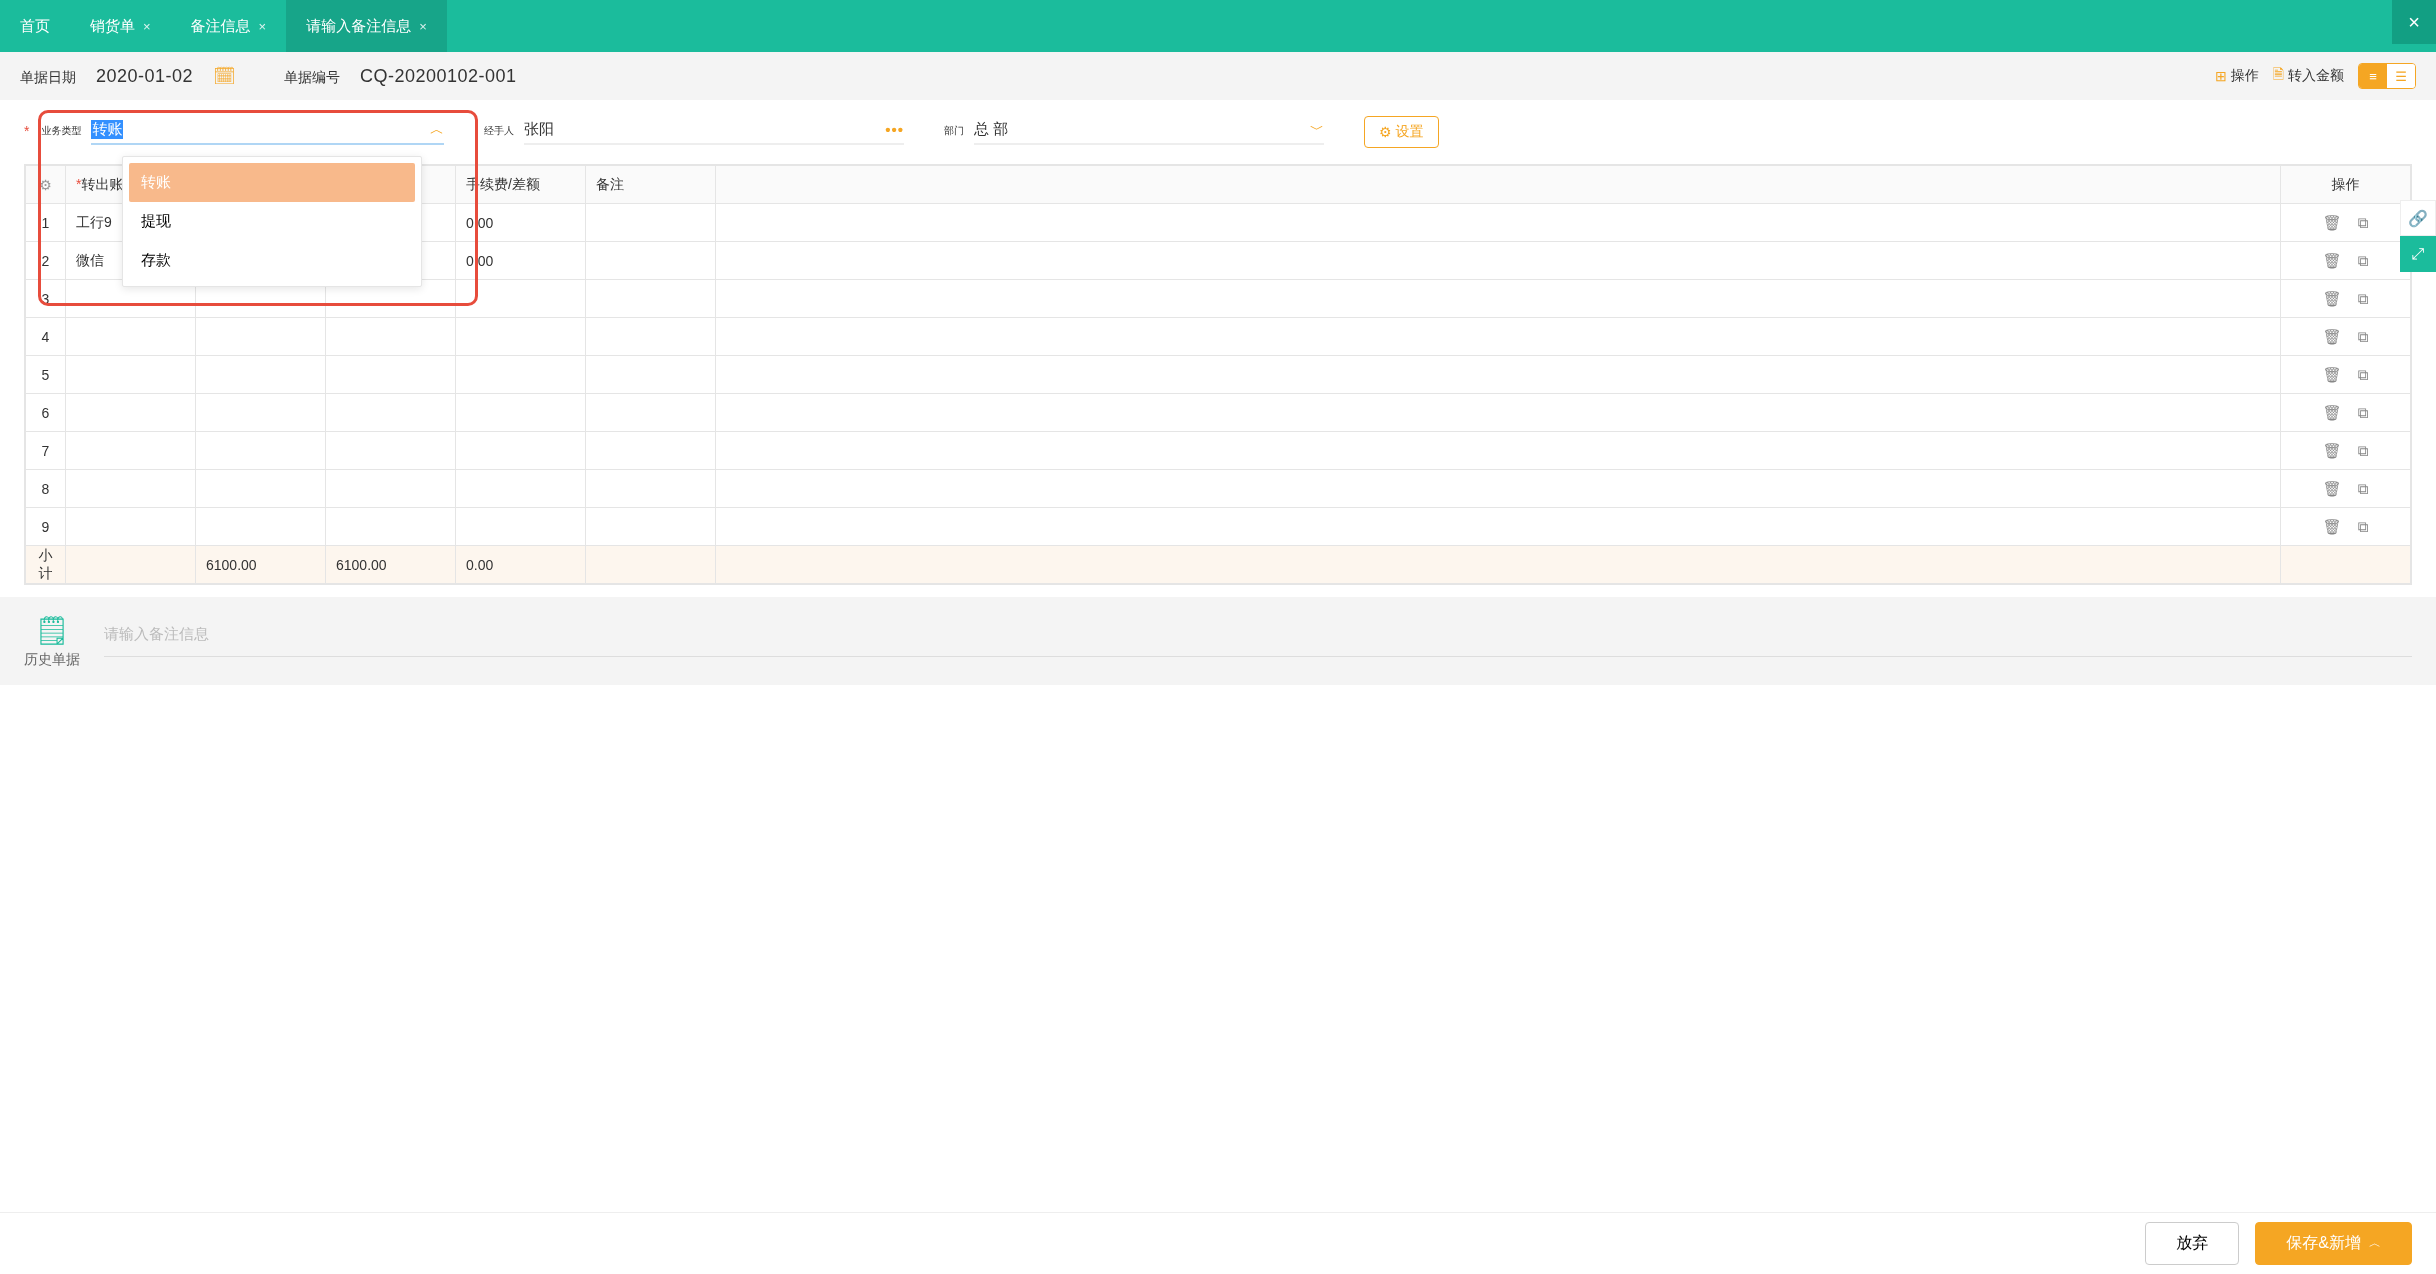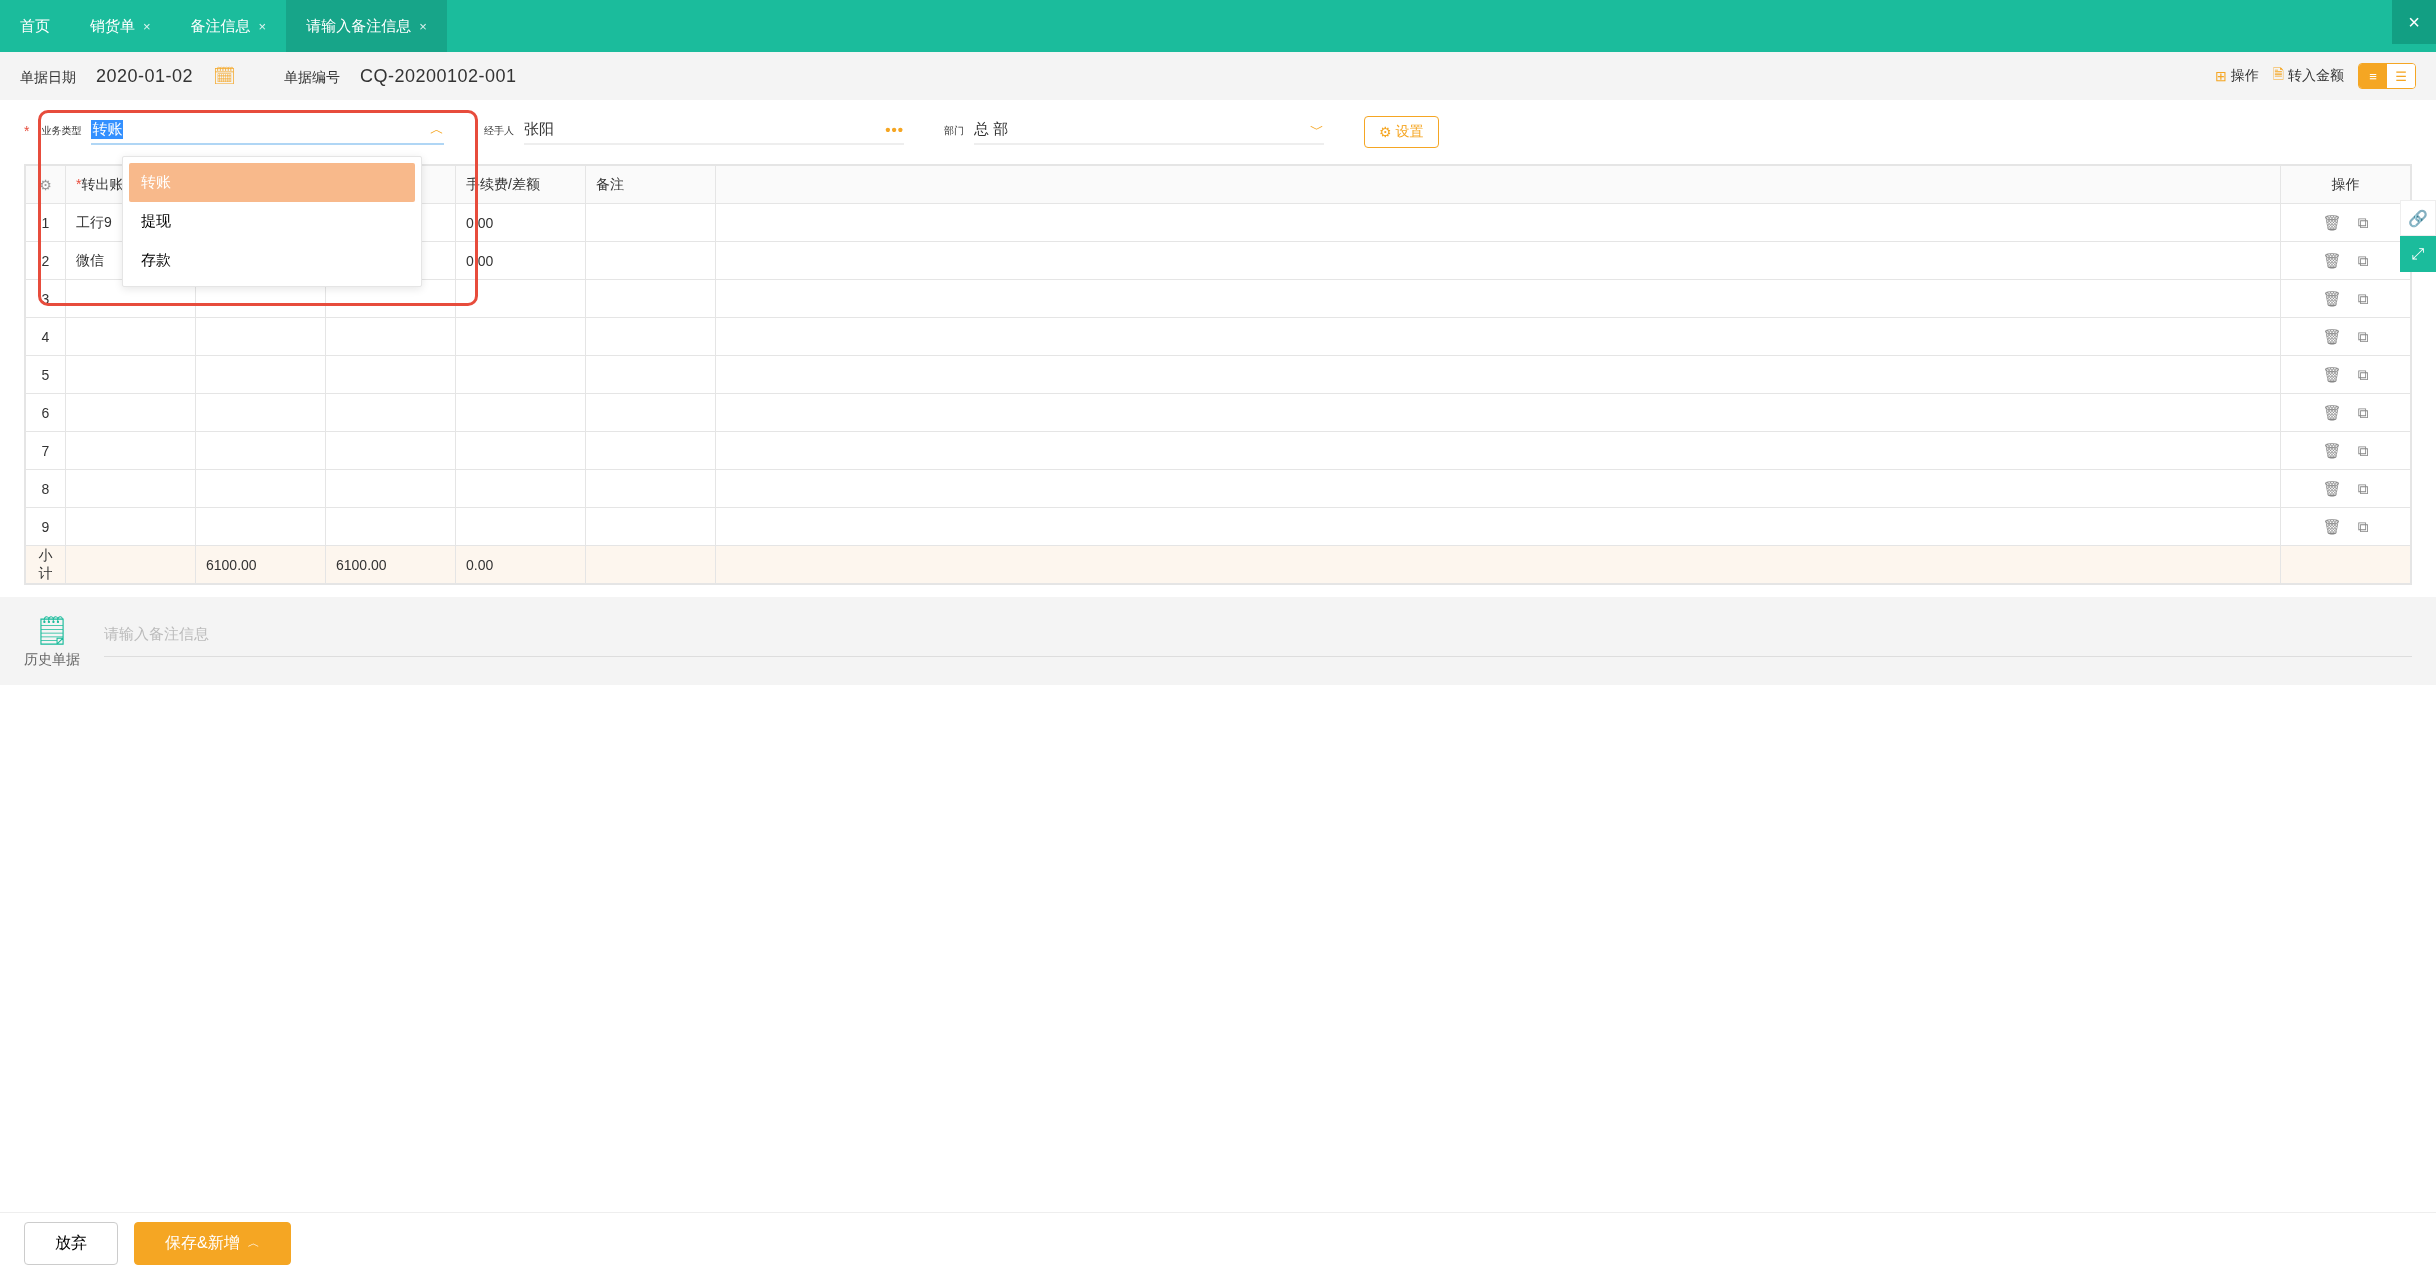--- a/index.html
+++ b/index.html
@@ -64,21 +64,21 @@
 
 
 .remark-bar { margin: 12px 0 0 0; background: #f4f4f4; display: flex; align-items: center; height: 88px; padding: 0 24px; gap: 24px; }
 .remark-left { display: flex; flex-direction: column; align-items: center; gap: 4px; color: #666; font-size: 14px; }
 .remark-left .i { color: #1bbc9c; font-size: 28px; }
 .remark-input-wrap { flex: 1; border-bottom: 1px solid #ddd; padding-bottom: 14px; }
 .remark-input { width: 100%; border: none; background: transparent; font-size: 15px; color: #333; outline: none; }
 .remark-input::placeholder { color: #bbb; }
 
 
-.footer { position: fixed; bottom: 0; left: 0; right: 0; height: 62px; background: #fff; border-top: 1px solid #eee; display: flex; align-items: center; padding: 0 24px; gap: 16px; }
+.footer { position: fixed; bottom: 0; left: 0; right: 0; height: 62px; background: #fff; border-top: 1px solid #eee; display: flex; align-items: center; justify-content: flex-end; padding: 0 24px; gap: 16px; }
 .btn { padding: 10px 30px; border-radius: 4px; font-size: 16px; cursor: pointer; border: 1px solid #ccc; background: #fff; }
 .btn.primary { background: #f5a623; border-color: #f5a623; color: #fff; display: flex; align-items: center; gap: 8px; }
 .btn.primary .chev { font-size: 12px; }
 
 
 .side-icons { position: fixed; right: 0; top: 200px; display: flex; flex-direction: column; }
 .side-icons div { width: 36px; height: 36px; display: flex; align-items: center; justify-content: center; font-size: 16px; cursor: pointer; }
 .side-icons .link { background: #fff; color: #999; border: 1px solid #eee; }
 .side-icons .expand { background: #1bbc9c; color: #fff; }
 

